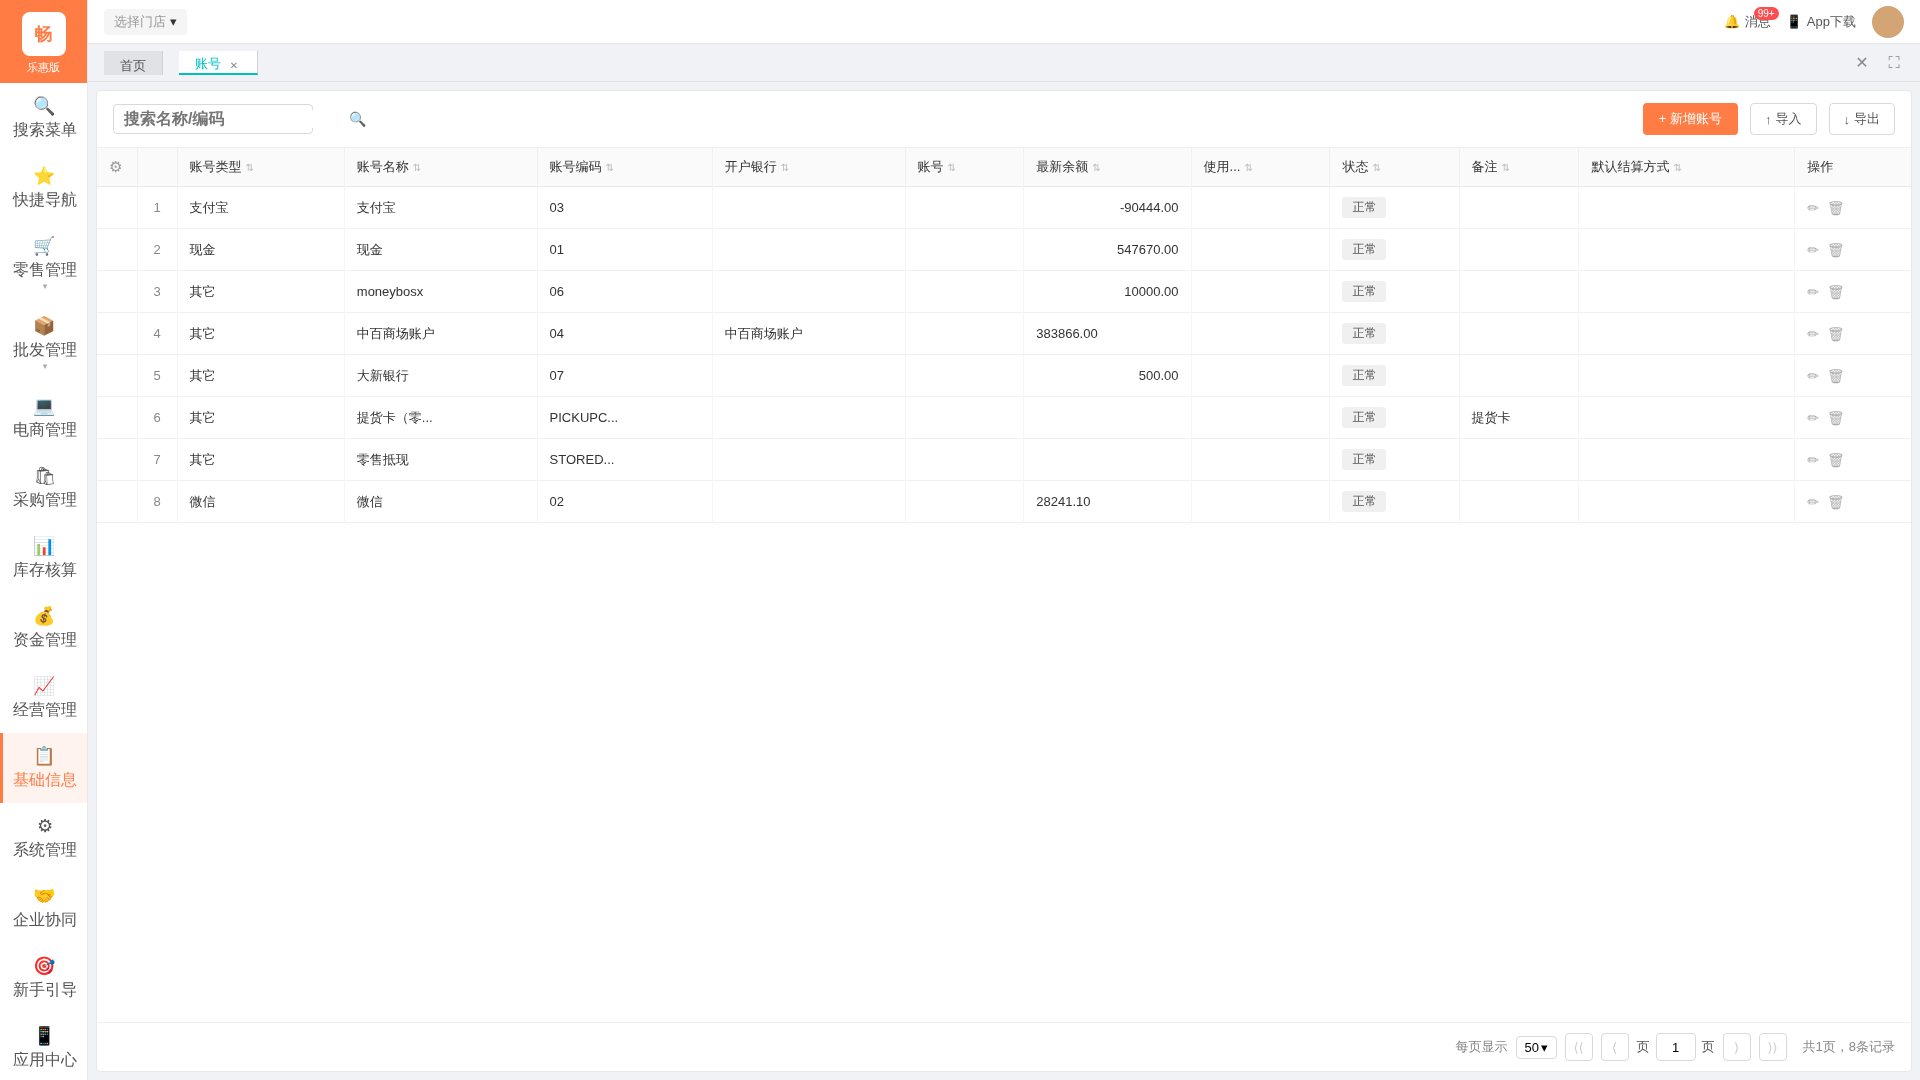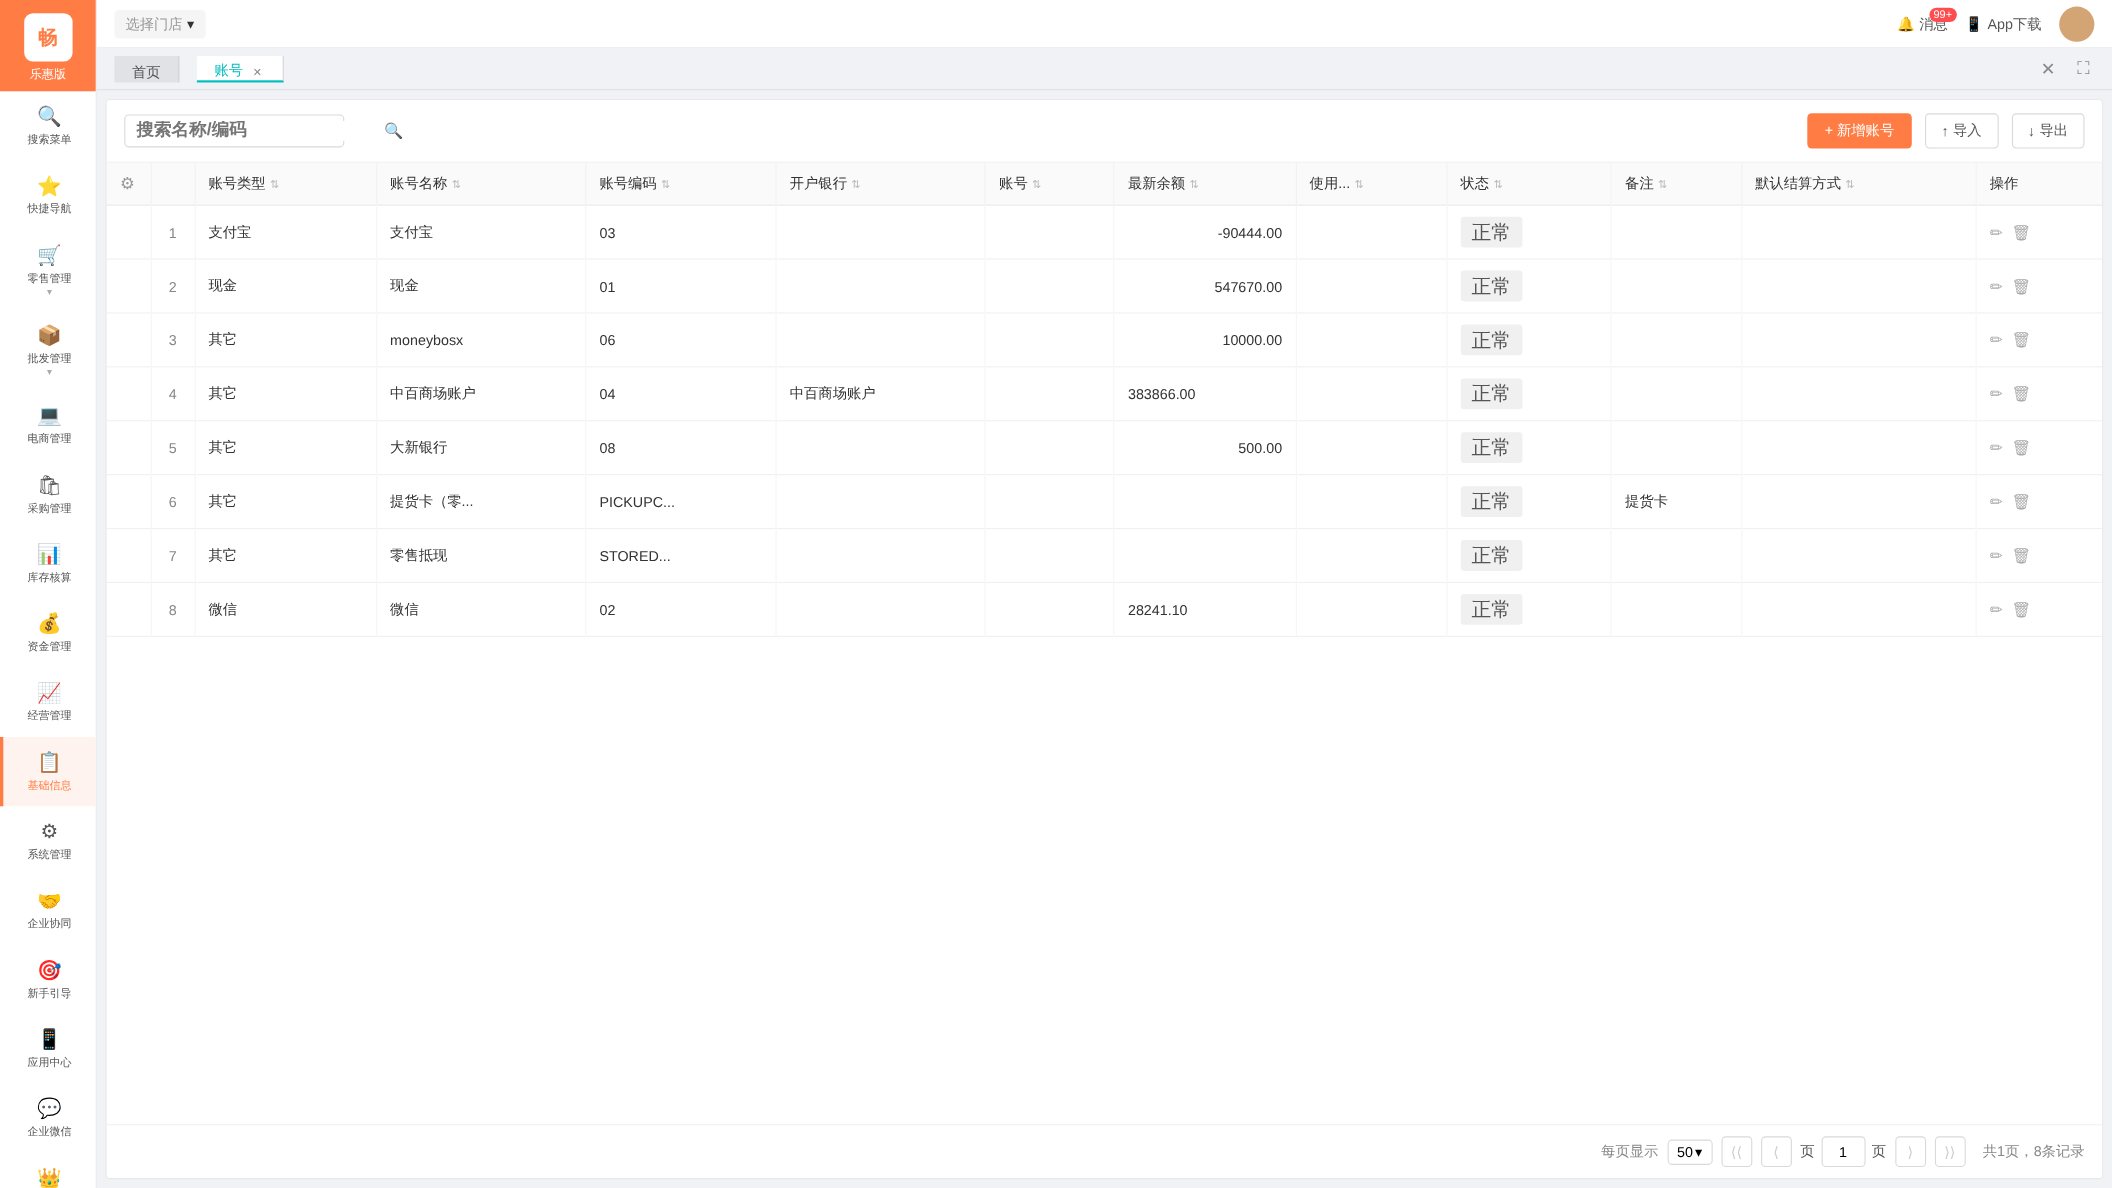--- a/index.html
+++ b/index.html
@@ -58,21 +58,21 @@
       color: #555;
       font-size: 12px;
       transition: background 0.2s;
       border-left: 3px solid transparent;
     }
     .nav-item.active { background: #fff3ef; color: #ff7d45; border-left-color: #ff7d45; }
     .nav-item .nav-icon {
       font-size: 18px;
       margin-bottom: 3px;
     }
-    .nav-item .nav-label { font-size: 10px; }
+    .nav-item .nav-label { font-size: 16px; }
 
     
     .main {
       flex: 1;
       display: flex;
       flex-direction: column;
       overflow: hidden;
     }
 
     
@@ -308,21 +308,21 @@
       white-space: nowrap;
       border-right: 1px solid #f5f5f5;
     }
     tbody td:last-child { border-right: none; }
     .row-num { color: #888; text-align: center; }
     .settings-icon { color: #999; font-size: 15px; cursor: pointer; }
     .status-badge {
       display: inline-block;
       padding: 2px 10px;
       border-radius: 3px;
-      font-size: 18px;
+      font-size: 12px;
       background: #f0f0f0;
       color: #555;
     }
     .status-normal { background: #f0f0f0; color: #555; }
     .action-icons { display: flex; gap: 8px; align-items: center; }
     .action-edit { color: #aaa; cursor: pointer; font-size: 14px; }
     .action-delete { color: #aaa; cursor: pointer; font-size: 14px; }
 
     
     .pagination {
@@ -638,21 +638,21 @@
         <span class="action-edit">✏</span>
         <span class="action-delete">🗑</span>
       </div>
     </td>
   </tr>
             <tr>
     <td class="row-num"></td>
     <td class="row-num">5</td>
     <td>其它</td>
     <td>大新银行</td>
-    <td>08</td>
+    <td>07</td>
     <td></td>
     <td></td>
     <td style="text-align:right;">500.00</td>
     <td></td>
     <td>
       <span class="status-badge status-normal">正常</span>
     </td>
     <td></td>
     <td></td>
     <td>

